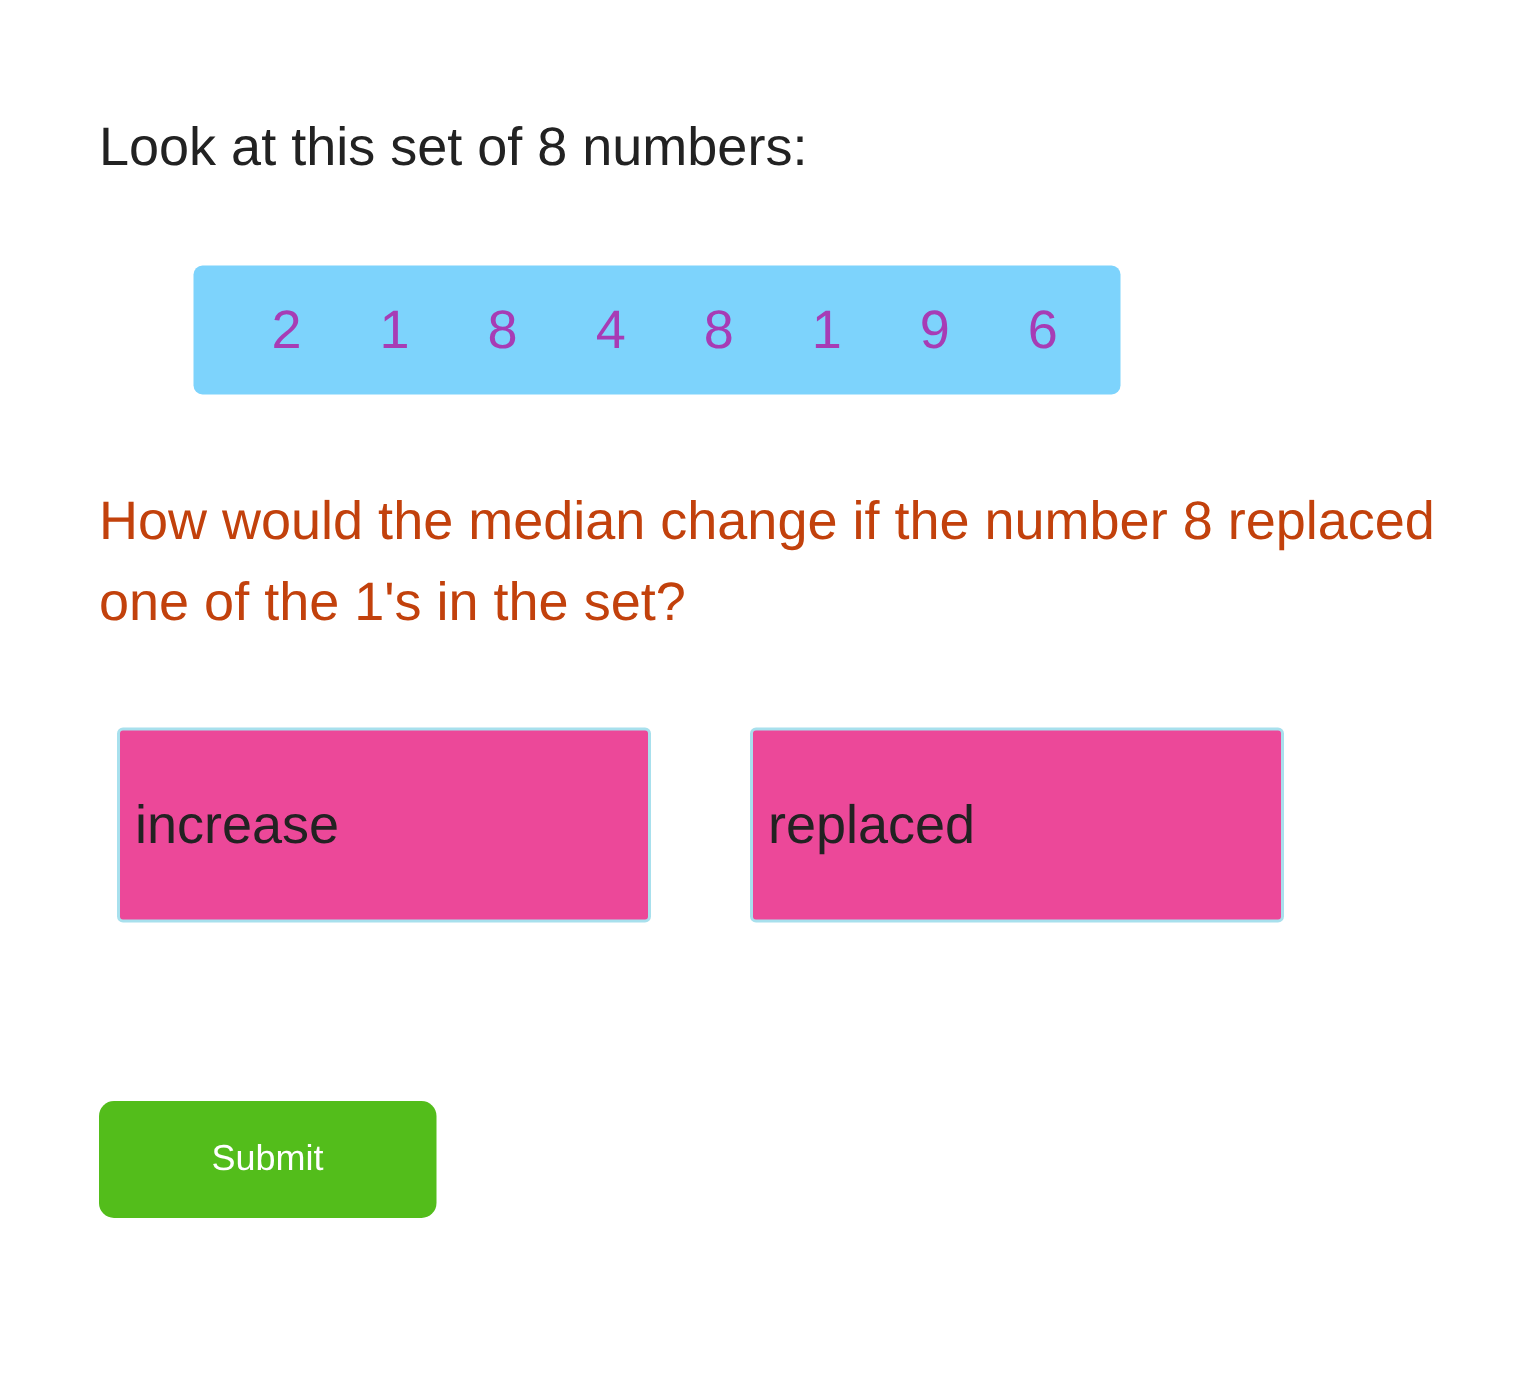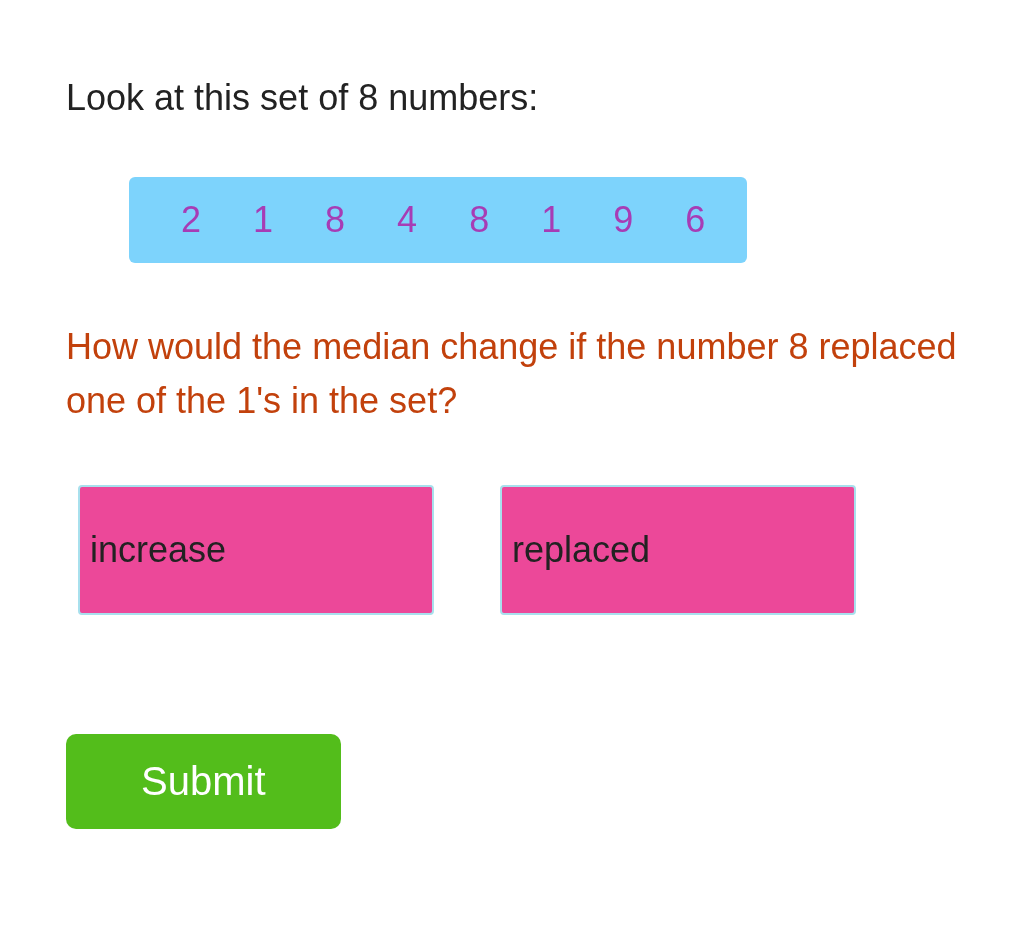--- a/index.html
+++ b/index.html
@@ -60,21 +60,21 @@
       color: #222;
       font-family: inherit;
       text-align: left;
       cursor: pointer;
     }
     .submit-button {
       background: #53bd1b;
       border: none;
       border-radius: 10px;
       color: #ffffff;
-      font-size: 40px;
+      font-size: 24px;
       font-family: inherit;
       padding: 25px 75px;
       cursor: pointer;
     }
   </style>
 </head>
 <body>
 
 
 

